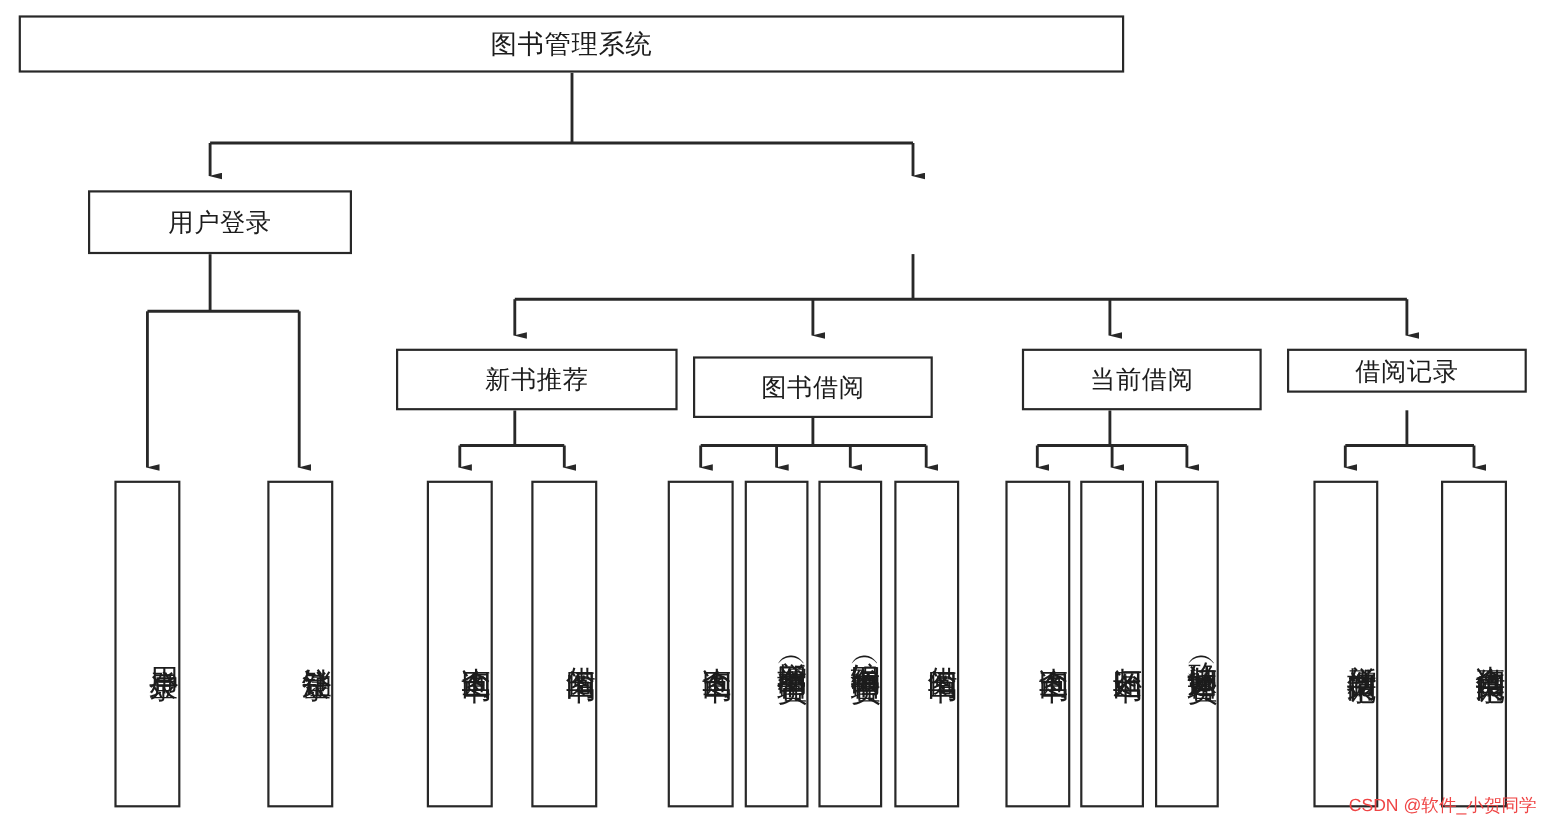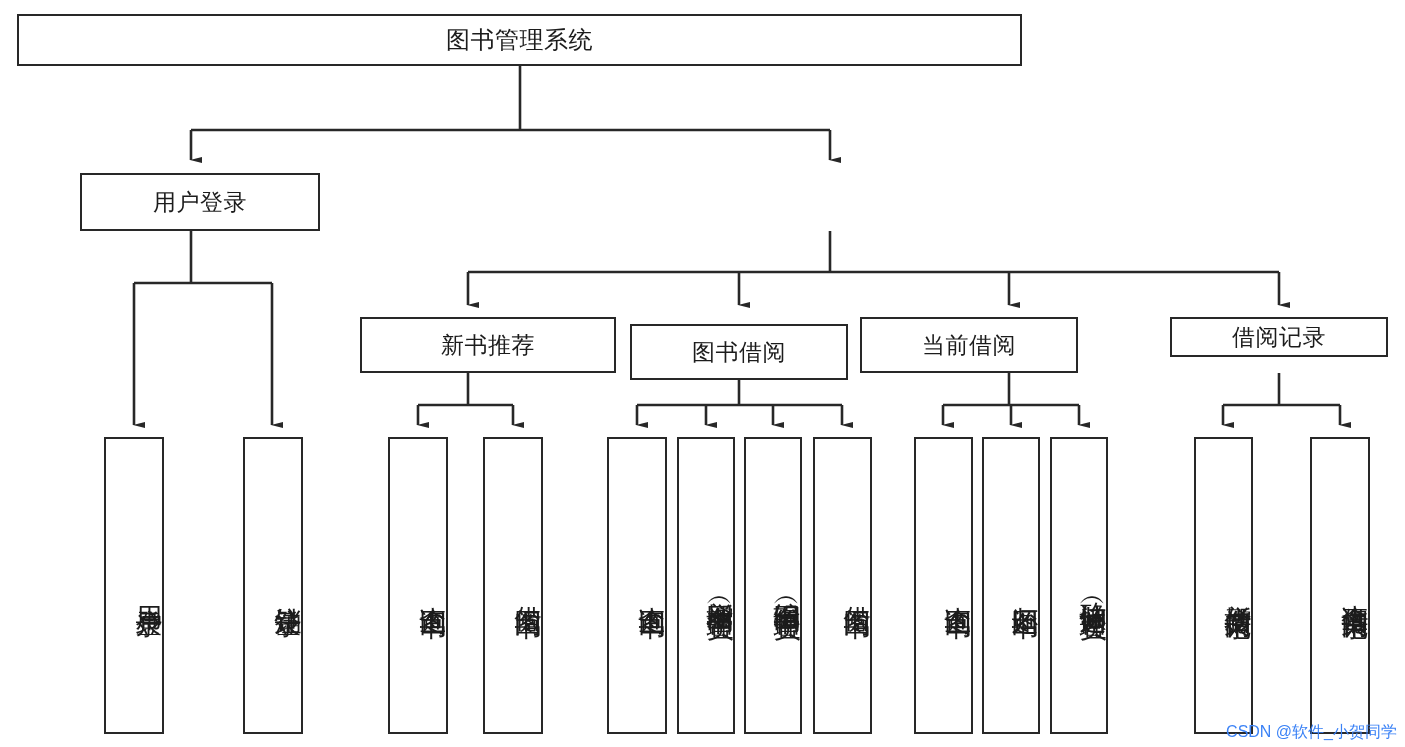--- a/index.html
+++ b/index.html
@@ -64,21 +64,21 @@
     fill: none;
   }
   .arrowhead {
     fill: #282828;
   }
   .watermark {
     position: absolute;
     right: 8px;
     bottom: 4px;
     font-size: 16px;
-    color: #3b82f6;
+    color: #ef4444;
     white-space: nowrap;
     user-select: none;
   }
 </style>
 </head>
 <body>
 
 <div id="canvas">
 
   <svg id="svg-links" viewBox="0 0 1405 747">
@@ -136,21 +136,21 @@
   <div class="node horiz" style="left:80px; top:173px; width:240px; height:58px;">
     <span>用户登录</span>
   </div>
 
   <div class="node horiz" style="left:360px; top:317px; width:256px; height:56px;">
     <span>新书推荐</span>
   </div>
   <div class="node horiz" style="left:630px; top:324px; width:218px; height:56px;">
     <span>图书借阅</span>
   </div>
-  <div class="node horiz" style="left:860px; top:317px; width:218px; height:56px;">
+  <div class="node horiz" style="left:929px; top:317px; width:218px; height:56px;">
     <span>当前借阅</span>
   </div>
   <div class="node horiz" style="left:1170px; top:317px; width:218px; height:40px;">
     <span>借阅记录</span>
   </div>
 
   <div class="node vert" style="left:104px; top:437px; width:60px; height:297px;">
     <span>用户登录</span>
   </div>
   <div class="node vert" style="left:243px; top:437px; width:60px; height:297px;">

